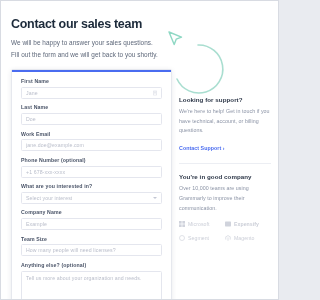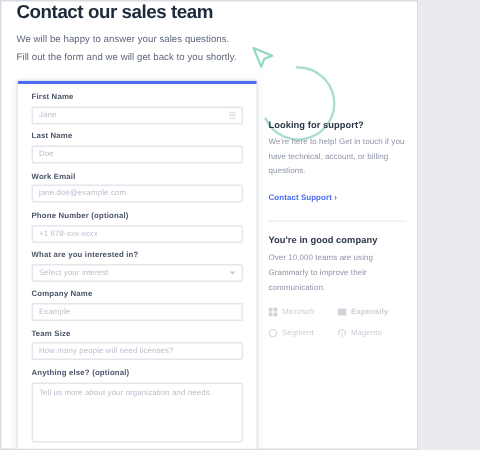--- a/index.html
+++ b/index.html
@@ -19,21 +19,21 @@
     width: 279px;
     height: 300px;
     background: #ffffff;
     box-sizing: border-box;
     border: 1px solid #d8dbe2;
     overflow: hidden;
   }
 
   
   .header {
-    padding: 1px 10px 0 10px;
+    padding: 17px 10px 0 10px;
   }
   .page-title {
     font-size: 12.5px;
     font-weight: bold;
     color: #1c2a3a;
     letter-spacing: -0.3px;
     margin: 0 0 5px 0;
     line-height: 1.1;
   }
   .subtitle-line {

